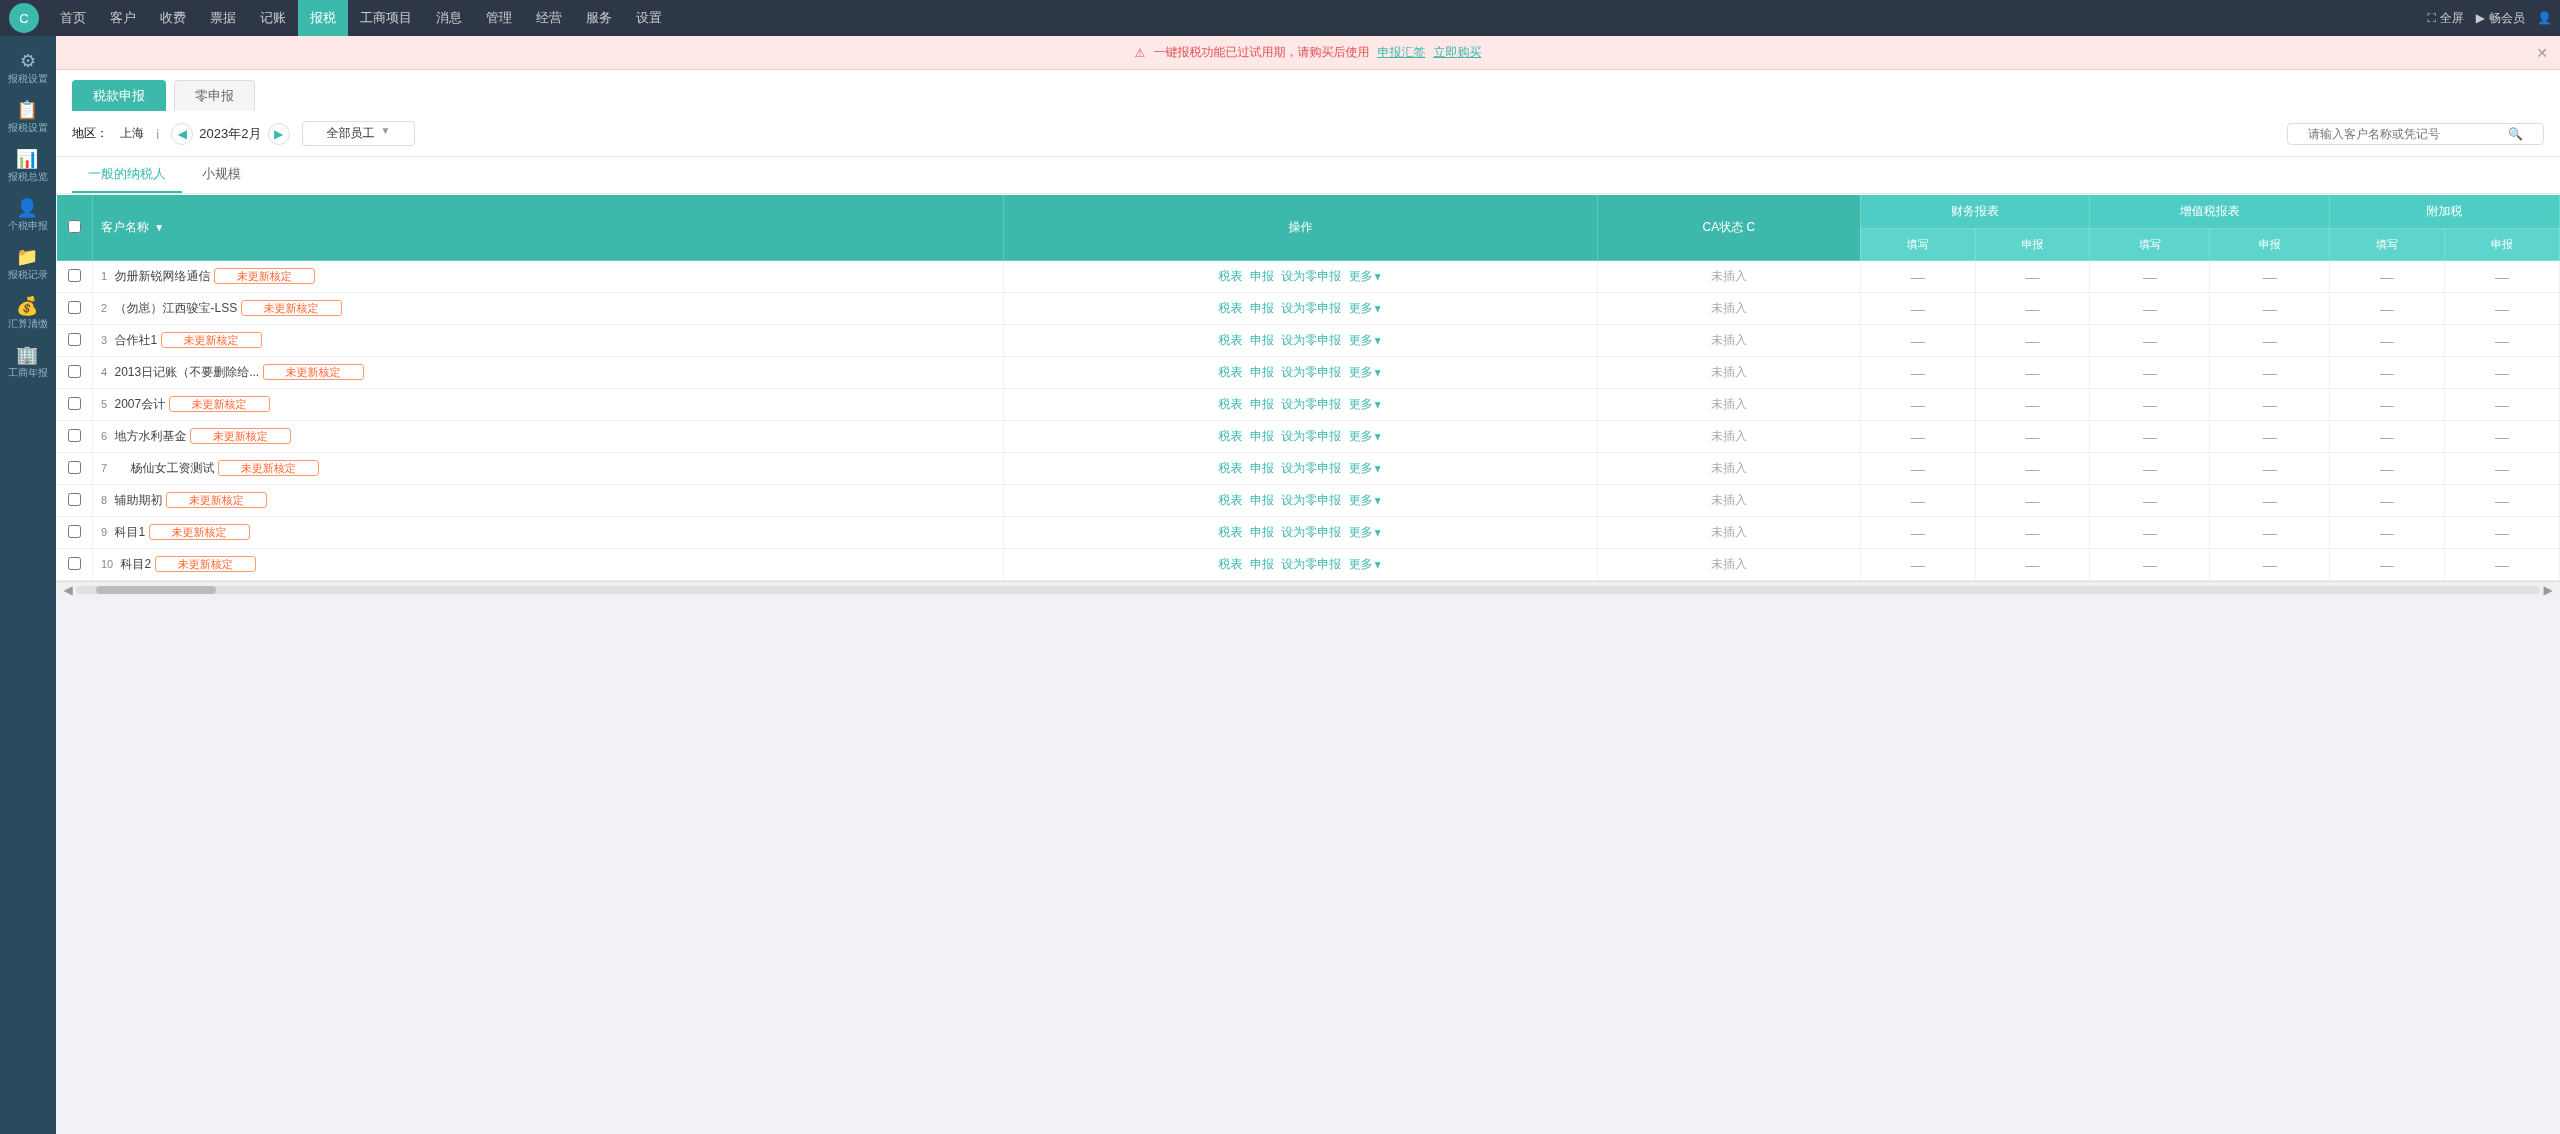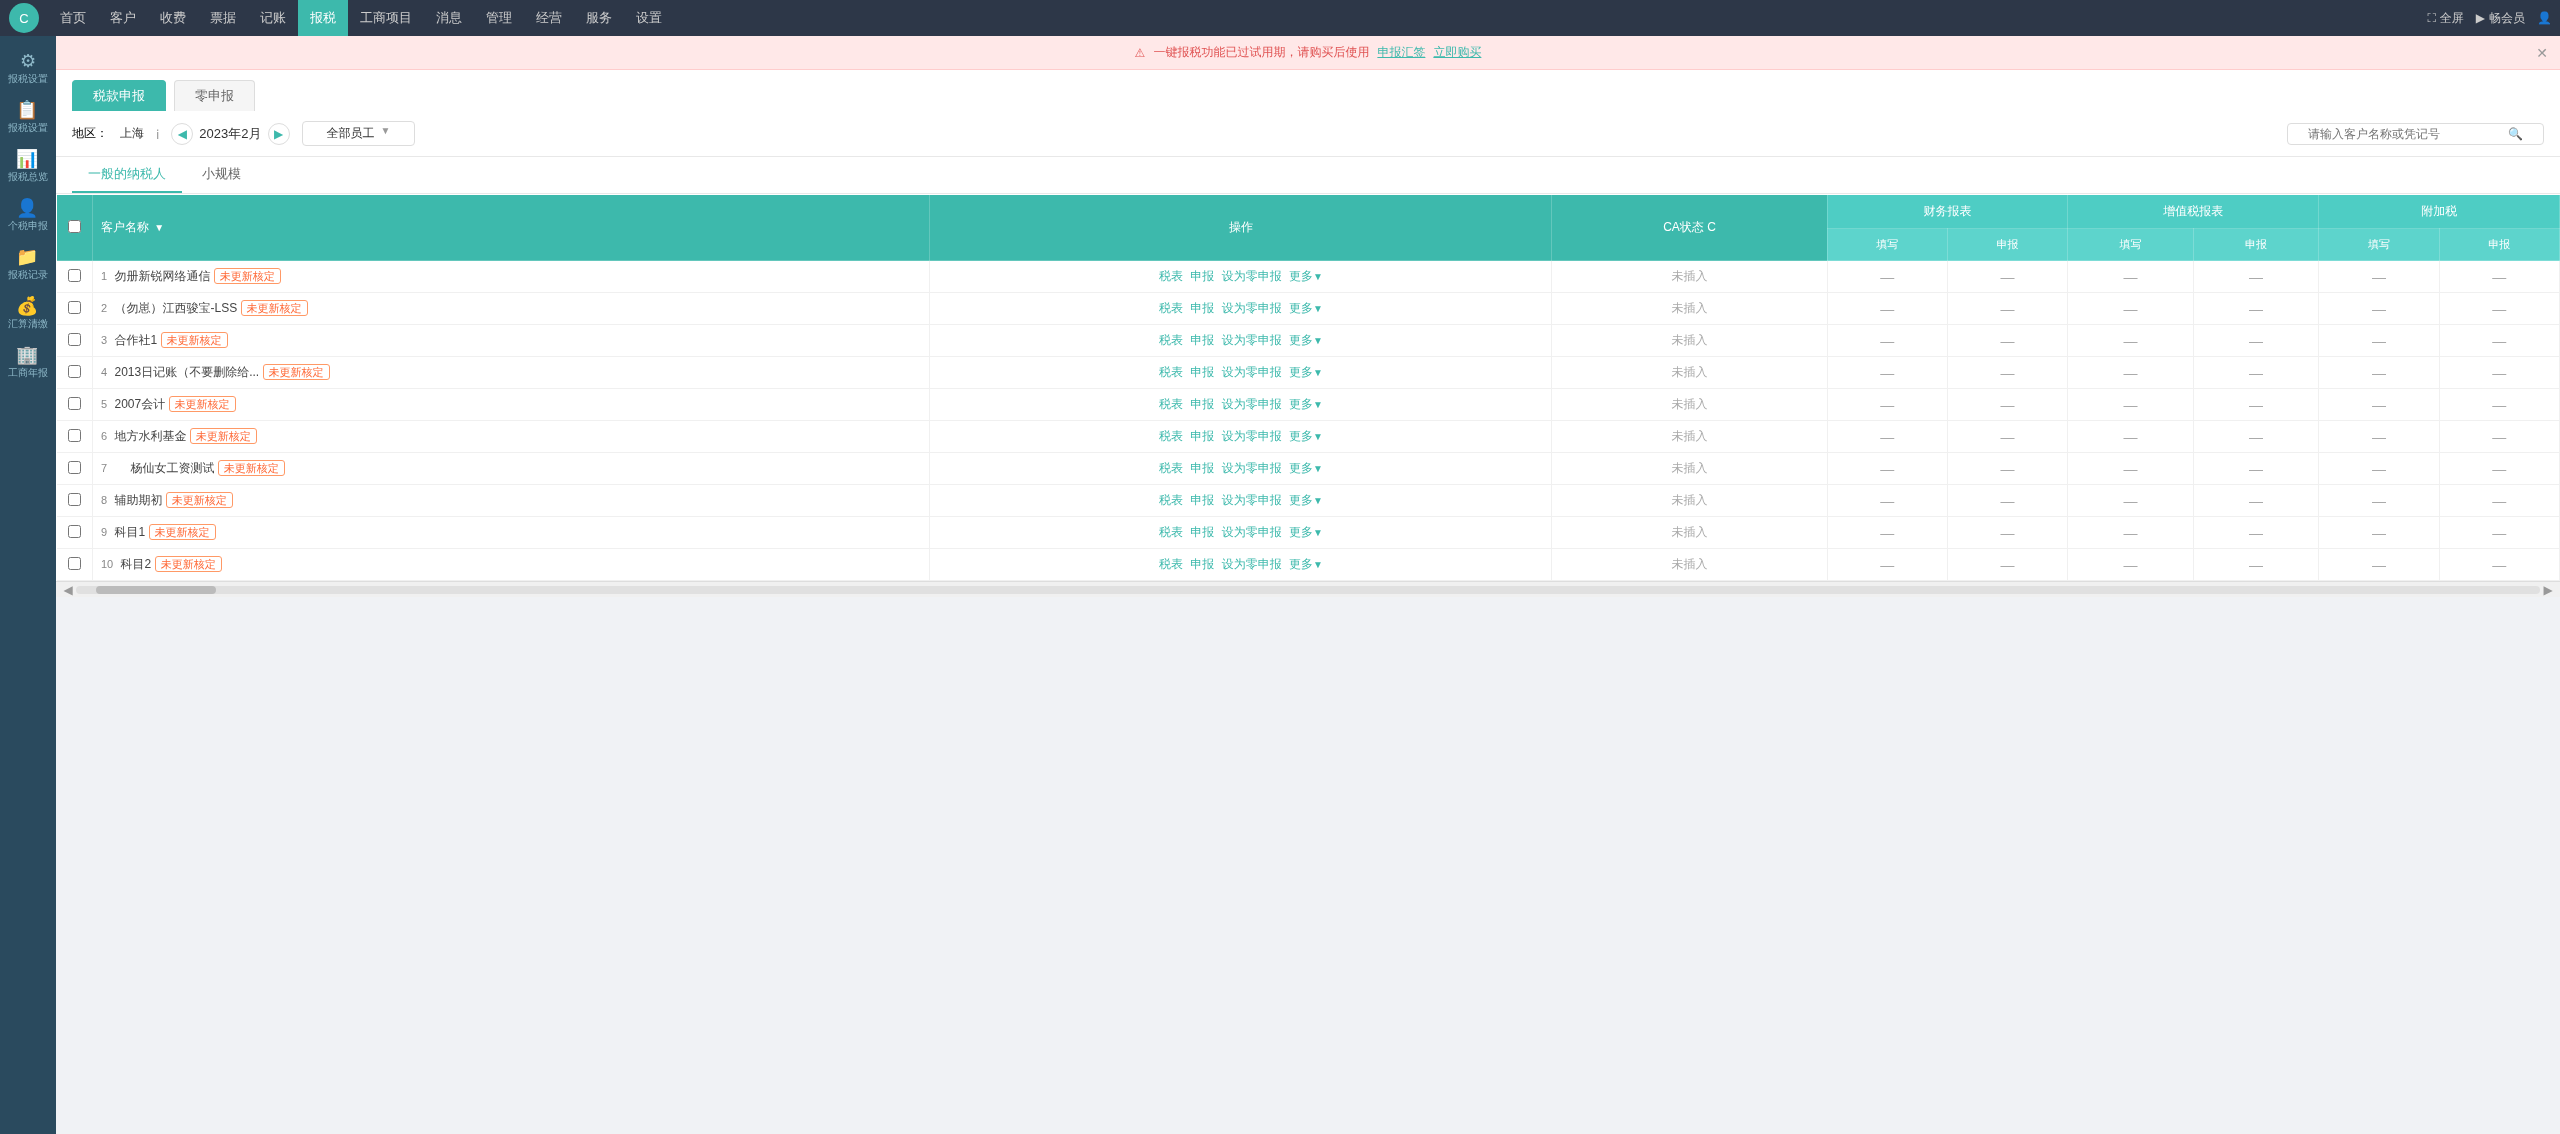--- a/index.html
+++ b/index.html
@@ -58,21 +58,21 @@
     .type-tab.active { color: #3db9ac; border-bottom: 2px solid #3db9ac; }
 
     
     .table-wrap { overflow-x: auto; padding: 0 0; }
     table { width: 100%; border-collapse: collapse; font-size: 12px; }
     thead tr th { background: #3db9ac; color: #fff; padding: 8px 6px; text-align: center; font-weight: 500; border: 1px solid rgba(255,255,255,0.2); white-space: nowrap; font-size: 12px; }
     tbody tr td { padding: 7px 6px; border-bottom: 1px solid #f0f0f0; border-right: 1px solid #f0f0f0; text-align: center; color: #444; white-space: nowrap; }
     tbody tr td:first-child { width: 30px; }
     tbody tr td:nth-child(2) { text-align: left; padding-left: 8px; }
     .client-name { text-align: left; }
-    .status-badge { background: #fff; border: 1px solid #ff9966; color: #ff6633; padding: 1px 5px; border-radius: 3px; font-size: 11px; white-space: nowrap; cursor: pointer; }
+    .status-badge { background: #fff; border: 1px solid #ff9966; color: #ff6633; padding: 1px 22px; border-radius: 3px; font-size: 11px; white-space: nowrap; cursor: pointer; }
     .op-link { color: #3db9ac; cursor: pointer; font-size: 12px; margin: 0 2px; }
     .ca-status { color: #aaa; font-size: 12px; }
     .dash-cell { color: #aaa; font-size: 14px; }
     .checkbox-cell { text-align: center; }
     .row-num { color: #888; font-size: 11px; }
 
     
     .scroll-bar { height: 16px; background: #f0f0f0; border-top: 1px solid #ddd; display: flex; align-items: center; padding: 0 4px; }
     .scroll-inner { flex: 1; height: 8px; background: #e0e0e0; border-radius: 4px; position: relative; }
     .scroll-thumb { width: 120px; height: 100%; background: #bbb; border-radius: 4px; position: absolute; left: 20px; }

